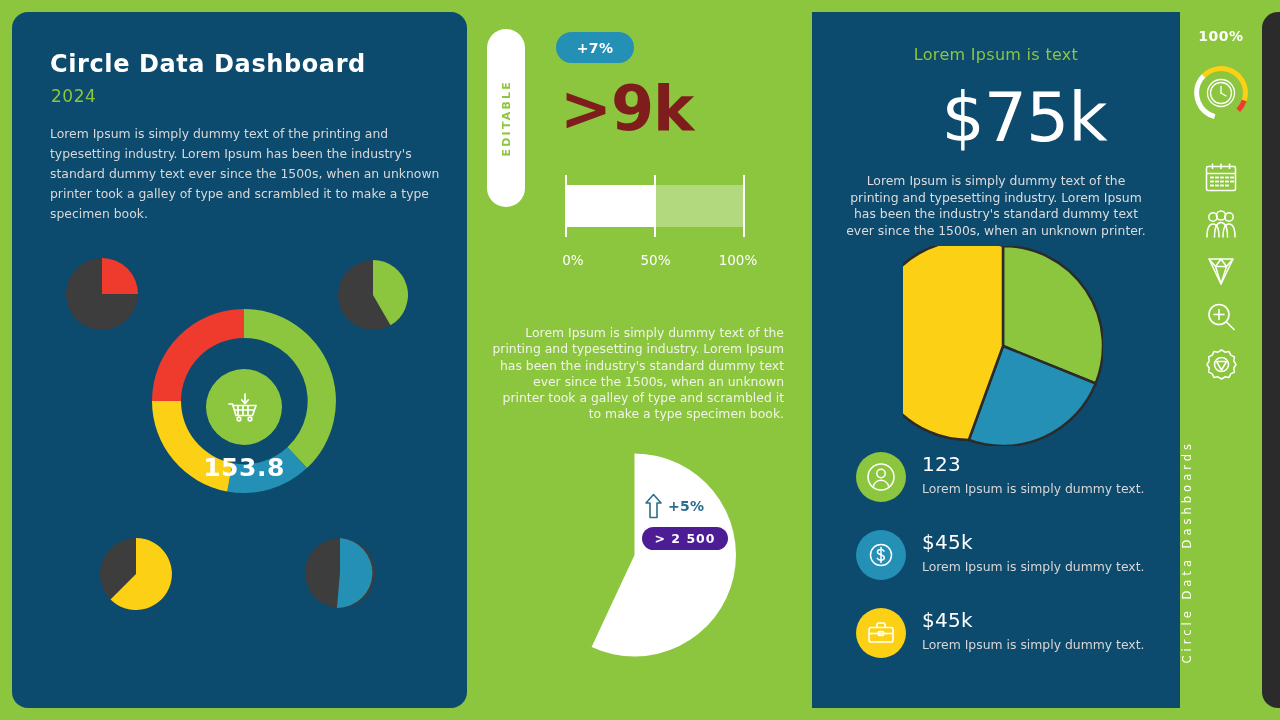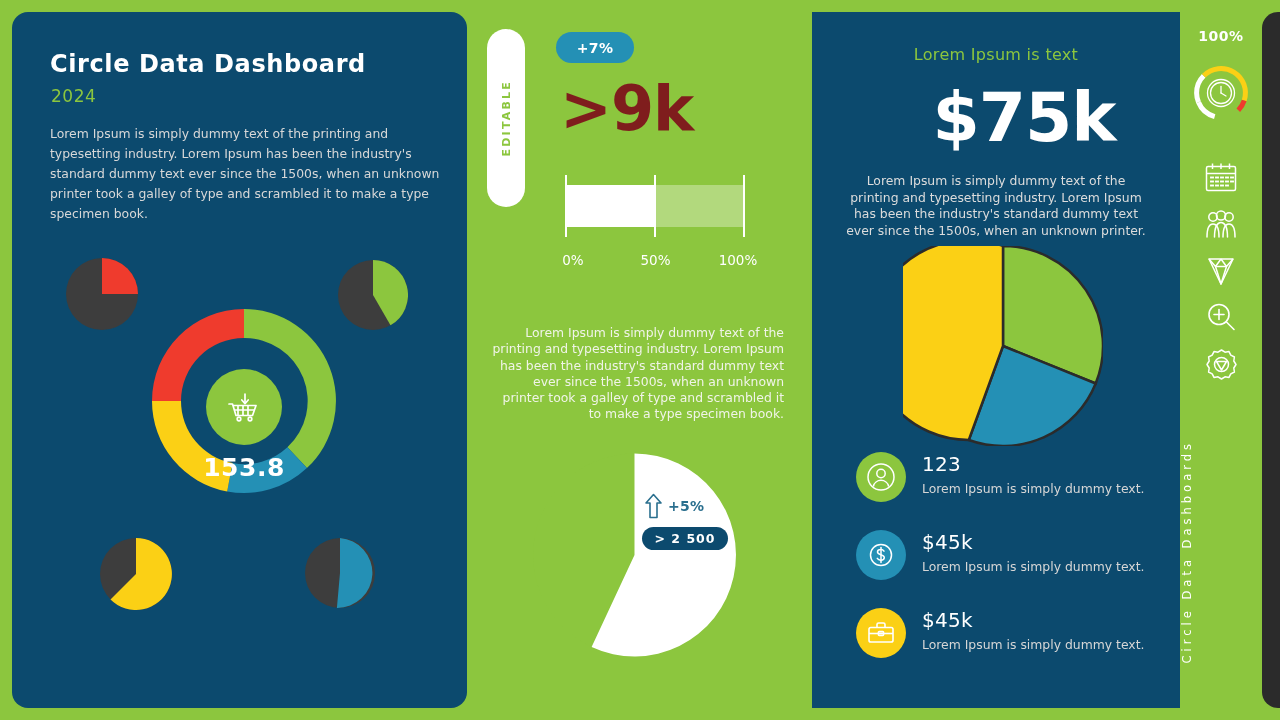--- a/index.html
+++ b/index.html
@@ -93,34 +93,34 @@
   }
 
   #mid-pie-wrap { position: absolute; left: 533px; top: 452px; width: 203px; height: 206px; }
   #mid-arrow {
     position: absolute; left: 645px; top: 493px;
     display: flex; align-items: center; gap: 6px;
   }
   #mid-arrow-pct { font-size: 14px; color: #2a6f8e; font-weight: bold; letter-spacing: .3px; }
   #mid-pie-badge {
     position: absolute; left: 642px; top: 527px; width: 86px; height: 23px;
-    background: #0c4a6e; border-radius: 12px;
+    background: #4c1d95; border-radius: 12px;
     display: flex; align-items: center; justify-content: center;
     font-size: 12.5px; font-weight: bold; color: #ffffff; letter-spacing: 1px;
   }
 
   
   #right-panel { left: 812px; top: 12px; width: 368px; height: 696px; border-radius: 0 0 0 0; padding-left: 6px; }
   #right-kicker {
     position: absolute; left: 0; top: 33px; width: 368px; text-align: center;
     font-size: 16px; color: #8cc63e; letter-spacing: .3px;
   }
   #right-bignum {
     position: absolute; left: 0; top: 72px; width: 424px; text-align: center;
-    font-size: 68px; font-weight: bold; color: #ffffff; line-height: 1; letter-spacing: -1px;
+    font-size: 68px; font-weight: normal; color: #ffffff; line-height: 1; letter-spacing: -1px;
   }
   #right-body {
     position: absolute; left: 34px; top: 161px; width: 300px; text-align: center;
     font-size: 12.4px; line-height: 16.5px; color: #dcdcdc;
   }
   #right-pie-wrap { position: absolute; left: 903px; top: 246px; width: 200px; height: 200px; }
 
   .stat-row { position: absolute; left: 856px; width: 300px; height: 60px; }
   #stat-row-0 { top: 452px; }
   #stat-row-1 { top: 530px; }

